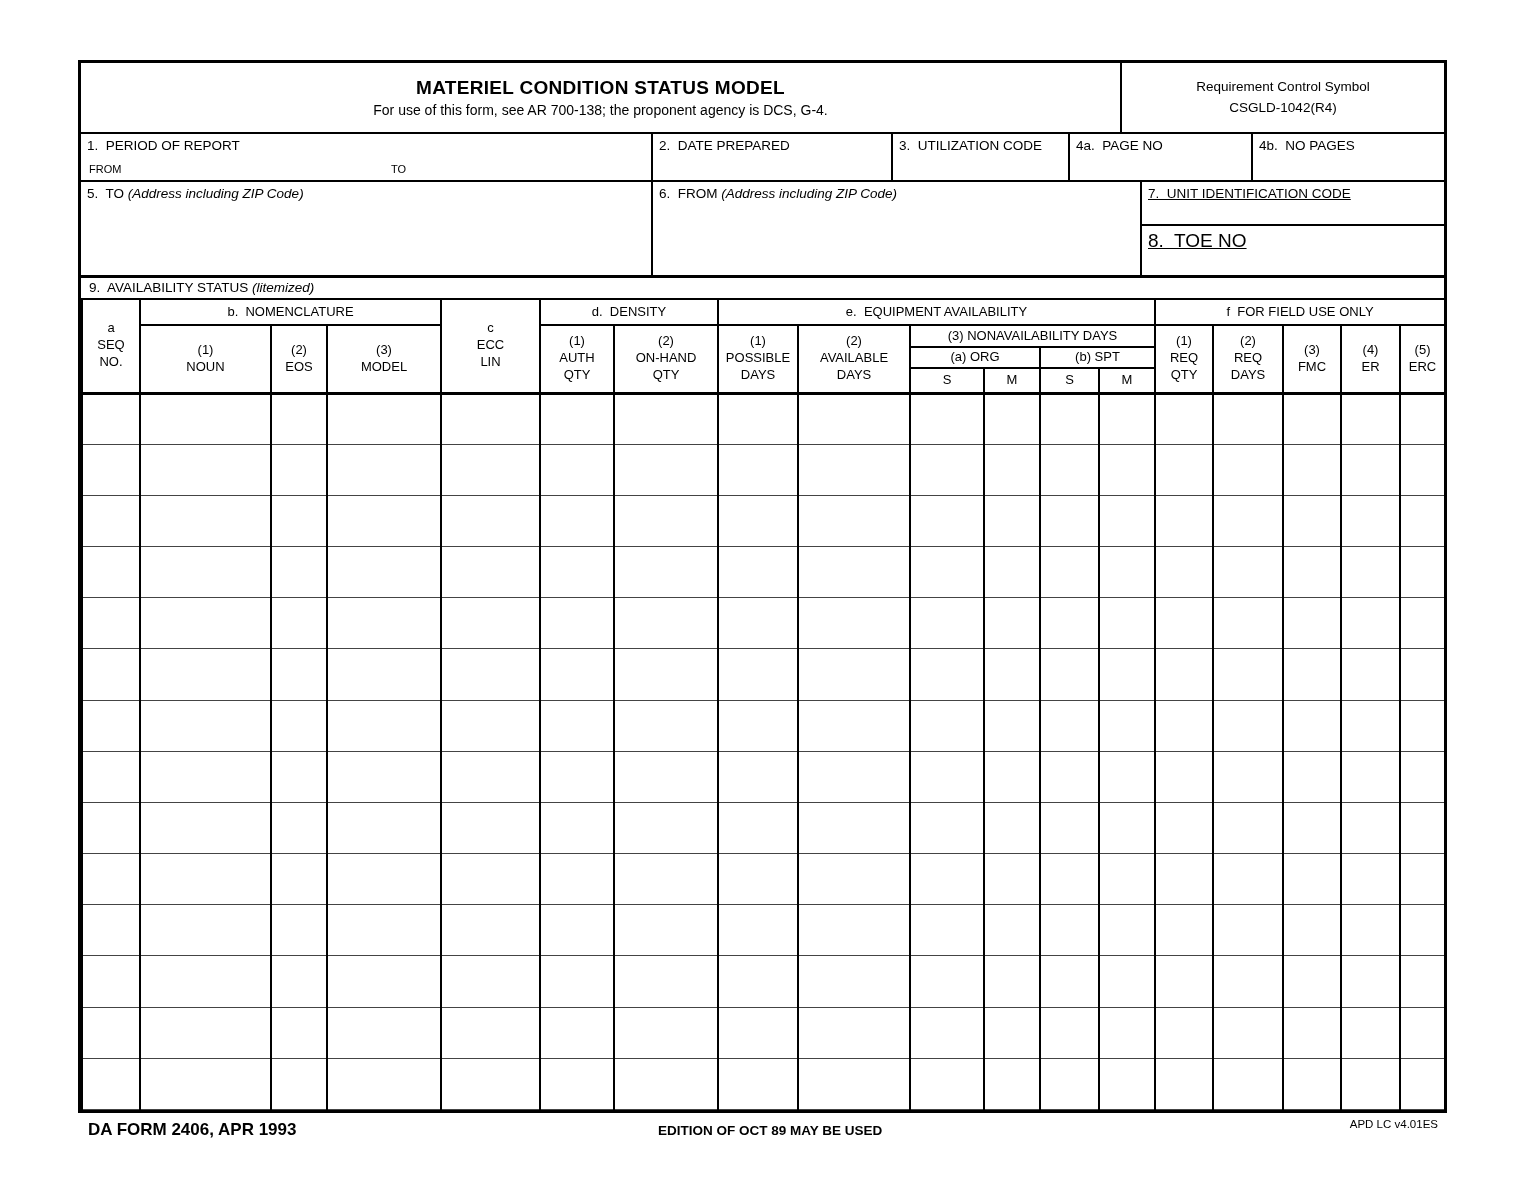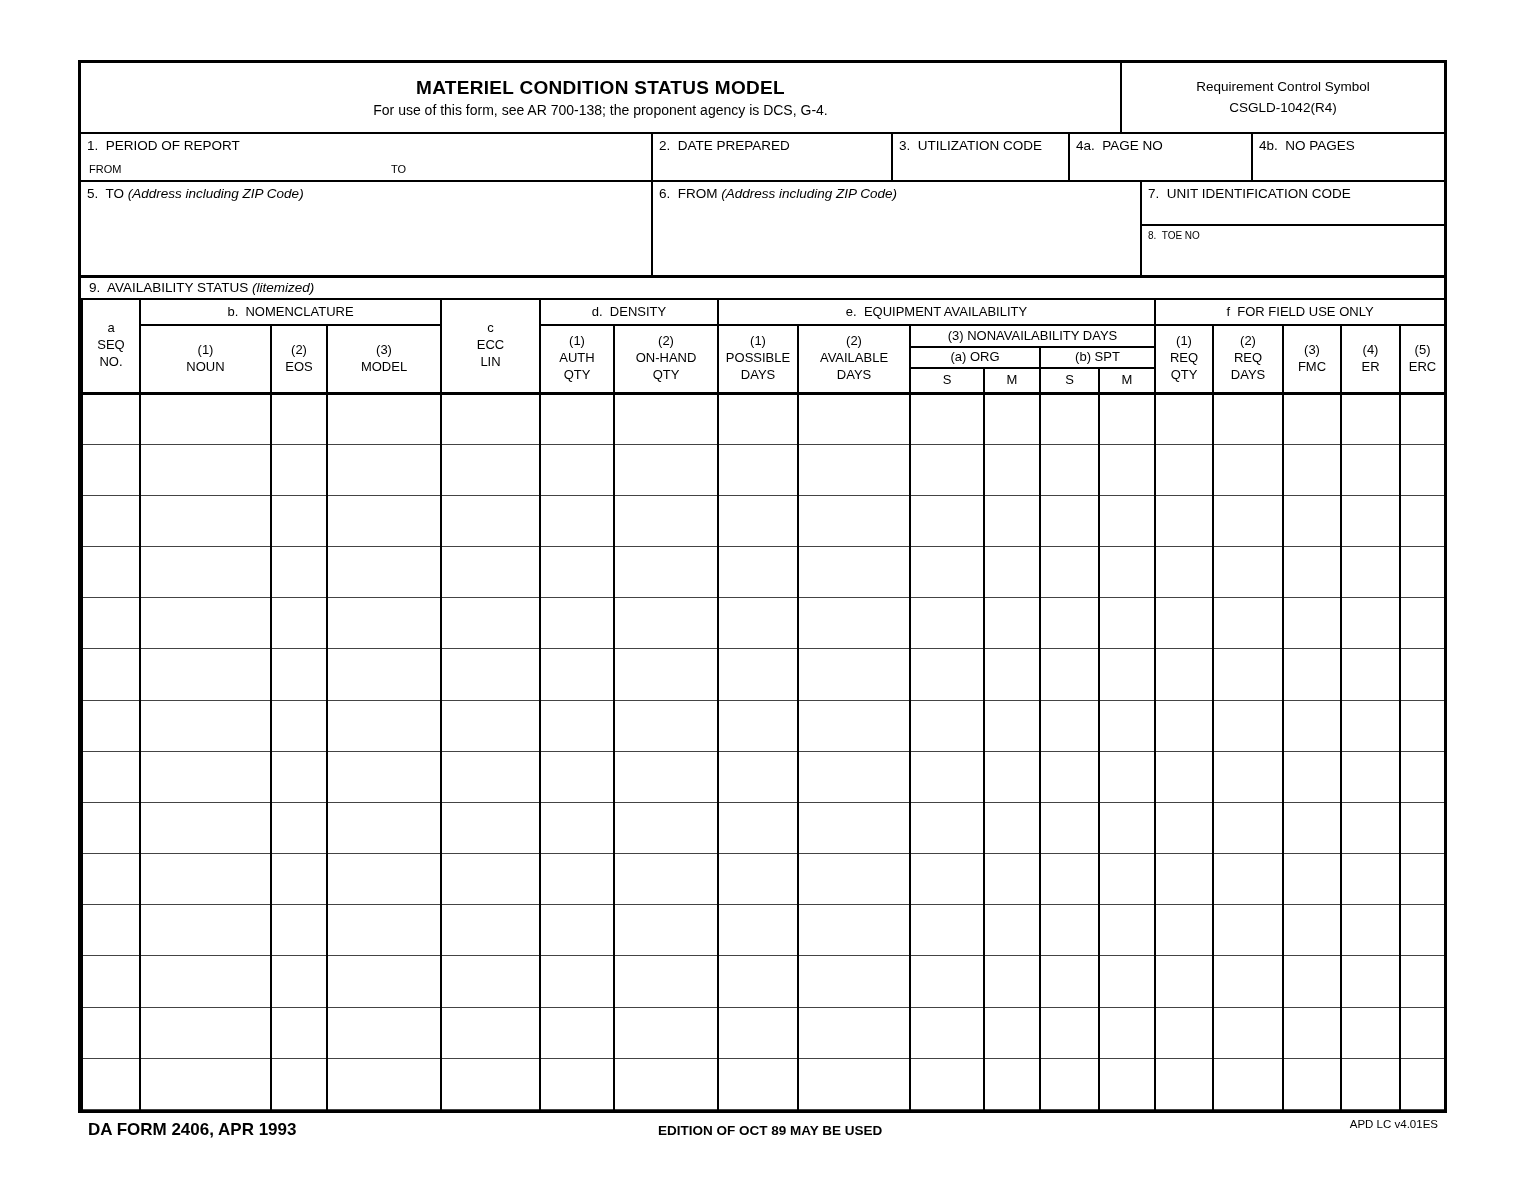--- a/index.html
+++ b/index.html
@@ -33,23 +33,23 @@
   .row1 { height:48px; display:flex; border-bottom:2px solid #000; }
   .row1 .fcell { position:relative; border-right:2px solid #000; padding:4px 6px; font-size:13.5px; }
   .row1 .fcell:last-child { border-right:none; flex:1;border-radius:21px; }
   .w1 { width:572px; } .w2 { width:240px; } .w3 { width:177px; } .w4 { width:183px; }
   .period-from { position:absolute; left:8px; bottom:5px; font-size:11px; }
   .period-to   { position:absolute; left:310px; bottom:5px; font-size:11px; }
 
   .row2 { height:96px; display:flex; border-bottom:3px solid #000; }
   .addr { padding:4px 6px; font-size:13.5px; border-right:2px solid #000; }
   .to-addr { width:572px; } .from-addr { width:489px; }
-  .col78 { flex:1; display:flex; flex-direction:column; }
+  .col78 { flex:1; display:flex; flex-direction:column;text-decoration:underline; }
   .uic { height:44px; border-bottom:2px solid #000; padding:4px 6px; font-size:13.5px; }
-  .toe { flex:1; padding:4px 6px; font-size:10px; }
+  .toe { flex:1; padding:4px 6px; font-size:19px; }
 
   .sec9 { height:20px; padding:2px 8px 0; font-size:13.5px; }
 
   
   .avail-table { width:100%; height:812px; border-collapse:collapse; table-layout:fixed; }
   .avail-table th {
     font-weight:normal; font-size:13px; text-align:center; vertical-align:middle;
     border:2px solid #000; line-height:1.3; white-space:pre-wrap; padding:0 1px;
   }
   .avail-table thead { border-bottom:3px solid #000; }

